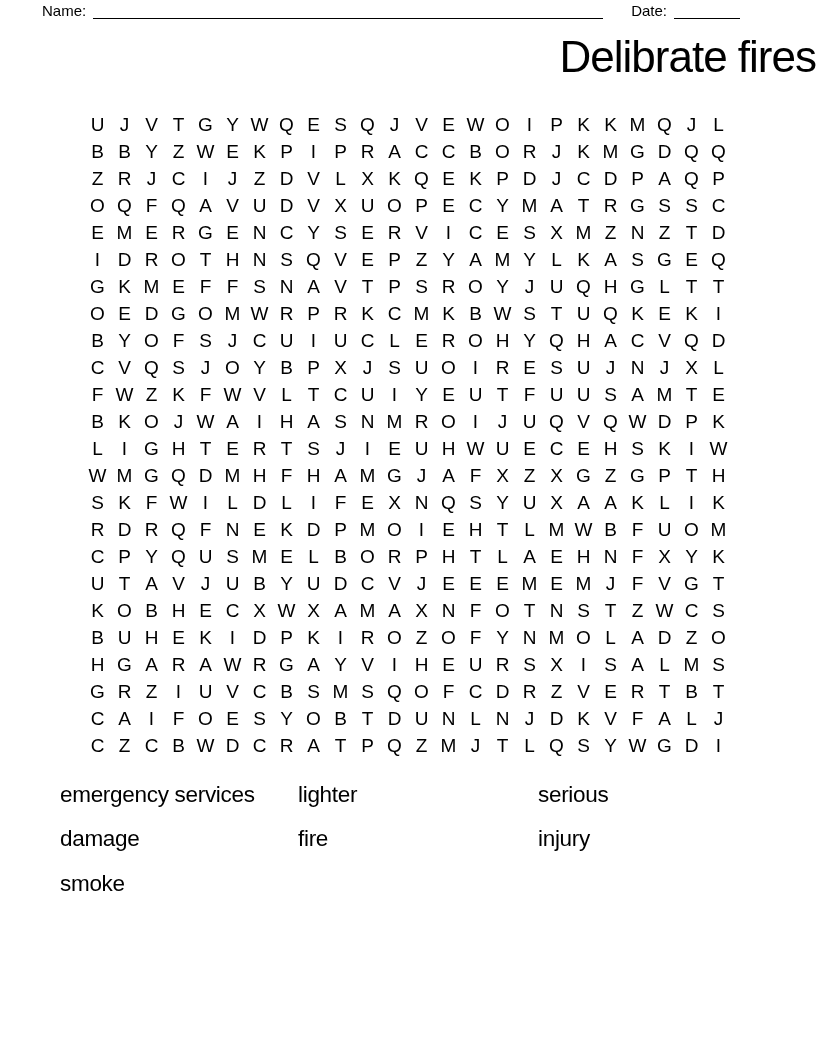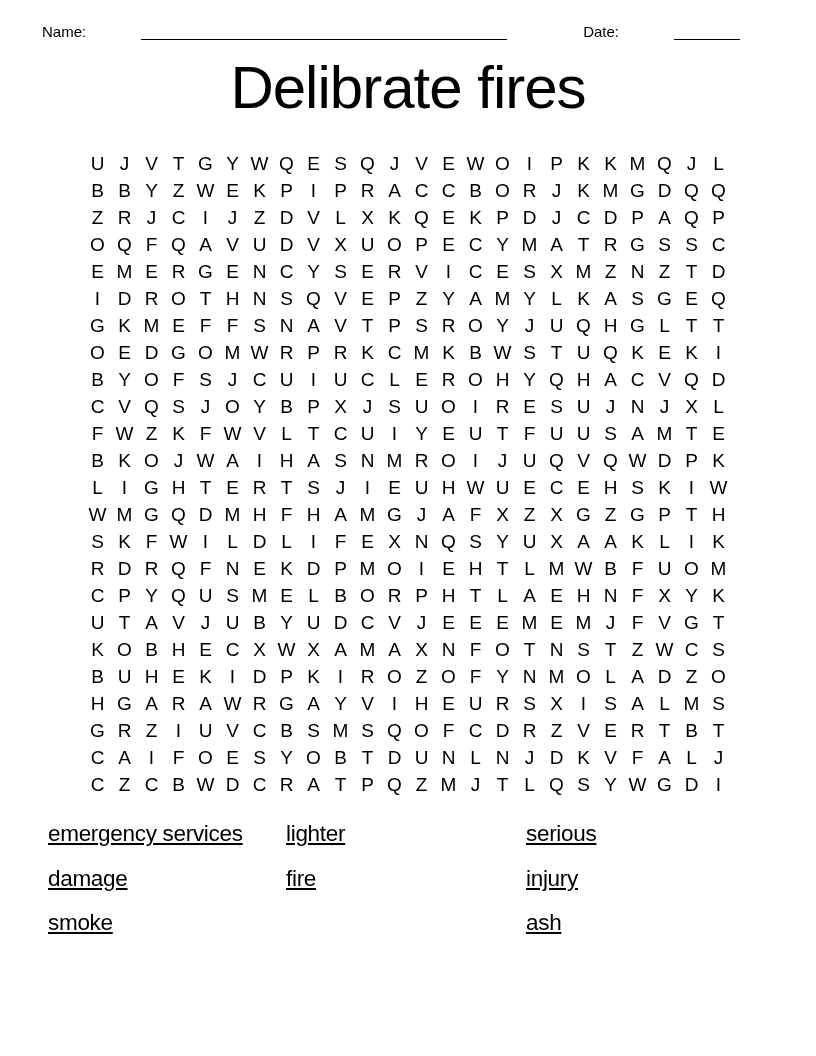--- a/index.html
+++ b/index.html
@@ -13,42 +13,41 @@
   }
   .page {
     width: 816px;
     height: 1056px;
     position: relative;
   }
   
   .header {
     display: flex;
     align-items: flex-end;
-    padding: 23px 76px 0 42px;
+    padding: 2px 76px 0 42px;
     font-size: 15px;
     line-height: 1.2;
-    gap: 48px;
   }
   .header .label { white-space: nowrap; }
   .blank-line {
     border-bottom: 1.5px solid #000;
     height: 14px;
   }
   .name-line {
     flex: 1;
     margin: 0 28px 1px 7px;
   }
   .date-line {
     width: 66px;
     margin: 0 0 1px 7px;
   }
   
   .title {
-    text-align: center;
-    font-size: 60px;
+    text-align: right;
+    font-size: 44px;
     font-weight: 400;
     letter-spacing: -1px;
     margin-top: 12px;
     line-height: 1.15;
   }
   
   .grid {
     width: 648px;
     margin: 28px auto 0 auto;
     display: grid;
@@ -56,24 +55,23 @@
   }
   .cell {
     height: 27px;
     line-height: 27px;
     text-align: center;
     font-size: 19px;
     font-weight: 400;
   }
   
   .words {
-    margin: 14px 0 0 48px;
+    margin: 14px 0 0 60px;
     display: grid;
     grid-template-columns: 238px 240px 1fr;
-    text-decoration: underline;
   }
   .word-col { display: flex; flex-direction: column; }
   .word-item {
     height: 44.5px;
     display: flex;
     align-items: center;
     font-size: 22.5px;
     letter-spacing: -0.3px;
   }
 </style>
@@ -676,17 +674,16 @@
       <span class="word-item">damage</span>
       <span class="word-item">smoke</span>
     </div>
     <div class="word-col">
       <span class="word-item">lighter</span>
       <span class="word-item">fire</span>
     </div>
     <div class="word-col">
       <span class="word-item">serious</span>
       <span class="word-item">injury</span>
-      <span class="word-item">ash</span>
     </div>
   </div>
 
 </div>
 
 </body></html>

